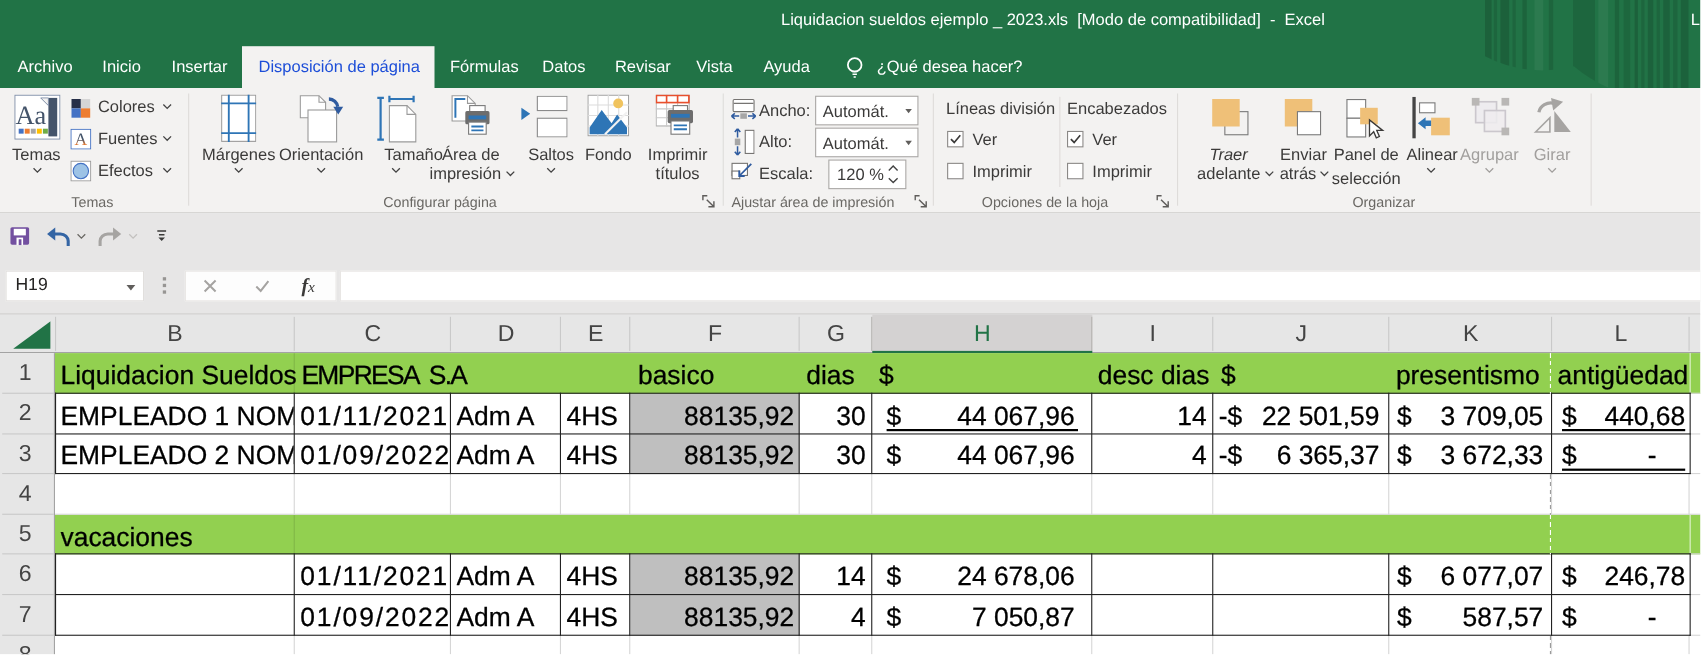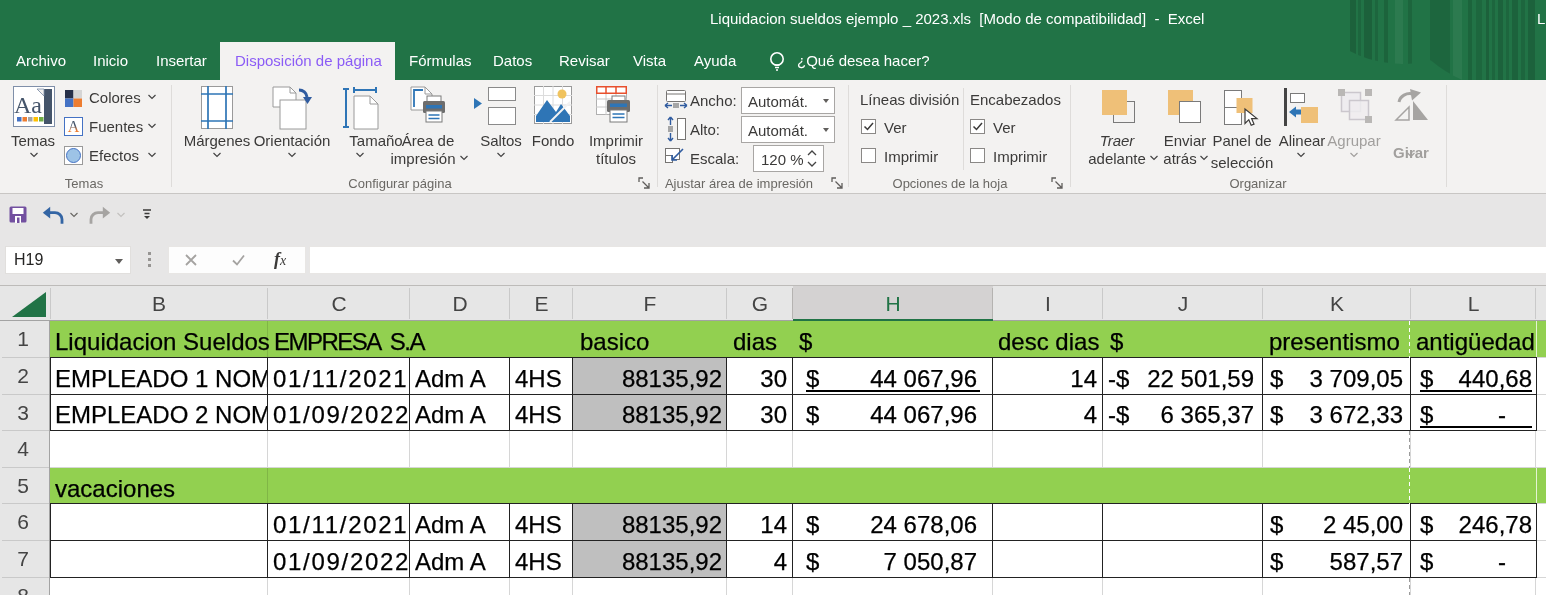--- a/index.html
+++ b/index.html
@@ -54,21 +54,21 @@
     </g>
   </svg>
   </div>
   <div class="a" style="left:710px;top:10px;font-size:15px;color:#fff;white-space:nowrap;">Liquidacion sueldos ejemplo _ 2023.xls&nbsp; [Modo de compatibilidad]&nbsp; -&nbsp; Excel</div>
   <div class="a" style="left:1537px;top:10px;font-size:15px;color:#fff;">L</div>
 
   <div class="a" style="left:220px;top:42px;width:175px;height:38px;background:#f3f2f1;"></div>
   <div class="tab" style="left:16px;">Archivo</div>
   <div class="tab" style="left:93px;">Inicio</div>
   <div class="tab" style="left:156px;text-align:center;">Insertar</div>
-  <div class="tab" style="left:235px;color:#8b5cf6;">Disposición de página</div>
+  <div class="tab" style="left:235px;color:#1d4ed8;">Disposición de página</div>
   <div class="tab" style="left:409px;">Fórmulas</div>
   <div class="tab" style="left:493px;">Datos</div>
   <div class="tab" style="left:559px;">Revisar</div>
   <div class="tab" style="left:633px;">Vista</div>
   <div class="tab" style="left:694px;">Ayuda</div>
   <div class="tab" style="left:797px;">¿Qué desea hacer?</div>
   <svg class="a" style="left:766px;top:50px;" width="22" height="24" viewBox="0 0 22 24">
     <circle cx="11" cy="9" r="6.2" fill="none" stroke="#fff" stroke-width="1.6"></circle>
     <path d="M8.5 15 h5 M9 17.5 h4 M10 20 h2" stroke="#fff" stroke-width="1.4" fill="none"></path>
   </svg>
@@ -313,21 +313,21 @@
   <div class="rlabel" style="left:1324px;top:132px;width:60px;color:#a19f9d;">Agrupar</div>
   <svg class="chev" style="left:1349px;top:152px;" width="10" height="6">
         <path d="M1.5 1 L5 4.5 L8.5 1" stroke="#a19f9d" stroke-width="1.2" fill="none"></path>
       </svg>
   <svg class="a" style="left:1393px;top:88px;" width="38" height="36" viewBox="0 0 38 36">
     <path d="M6 14 a11 10 0 0 1 14 -8" fill="none" stroke="#a6a4a2" stroke-width="3"></path>
     <polygon points="17,1 28,4.5 19,12.5" fill="#a6a4a2"></polygon>
     <path d="M3 32 L16 19 L16 32 z" fill="none" stroke="#a6a4a2" stroke-width="1.5"></path>
     <path d="M20 32 L20 13 L35 32 z" fill="#a6a4a2"></path>
   </svg>
-  <div class="rlabel" style="left:1386px;top:144px;width:50px;color:#a19f9d;font-weight:bold;">Girar</div>
+  <div class="rlabel" style="left:1386px;top:132px;width:50px;color:#a19f9d;">Girar</div>
   <svg class="chev" style="left:1406px;top:152px;" width="10" height="6">
         <path d="M1.5 1 L5 4.5 L8.5 1" stroke="#a19f9d" stroke-width="1.2" fill="none"></path>
       </svg>
   <div class="gname" style="left:1188px;width:140px;">Organizar</div>
   <div class="gsep" style="left:1446px;"></div>
   </div>
 
   <div class="a" style="left:0;top:194px;width:1546px;height:91px;background:#e7e6e6;"></div>
   <div id="qat">
   <svg class="a" style="left:9px;top:206px;" width="18" height="17" viewBox="0 0 18 17">
@@ -558,21 +558,21 @@
   <div class="cell" style="left:415px;top:504px;width:94px;height:36px;">Adm A</div>
   <div class="cell" style="left:515px;top:504px;width:57px;height:36px;">4HS</div>
   <div class="cell" style="left:573px;top:504px;width:149px;height:36px;justify-content:flex-end;">88135,92</div>
   <div class="cell" style="left:727px;top:504px;width:60px;height:36px;justify-content:flex-end;">14</div>
   <div class="cell" style="left:806px;top:504px;width:171px;height:36px;justify-content:space-between;">
         <span>$</span>
         <span>24 678,06</span>
       </div>
   <div class="cell" style="left:1270px;top:504px;width:133px;height:36px;justify-content:space-between;">
         <span>$</span>
-        <span>2 45,00</span>
+        <span>6 077,07</span>
       </div>
   <div class="cell" style="left:1420px;top:504px;width:112px;height:36px;justify-content:space-between;">
         <span>$</span>
         <span>246,78</span>
       </div>
   <div class="cell" style="left:273px;top:541px;width:136px;height:36px;letter-spacing:1.7px;">01/09/2022</div>
   <div class="cell" style="left:415px;top:541px;width:94px;height:36px;">Adm A</div>
   <div class="cell" style="left:515px;top:541px;width:57px;height:36px;">4HS</div>
   <div class="cell" style="left:573px;top:541px;width:149px;height:36px;justify-content:flex-end;">88135,92</div>
   <div class="cell" style="left:727px;top:541px;width:60px;height:36px;justify-content:flex-end;">4</div>

